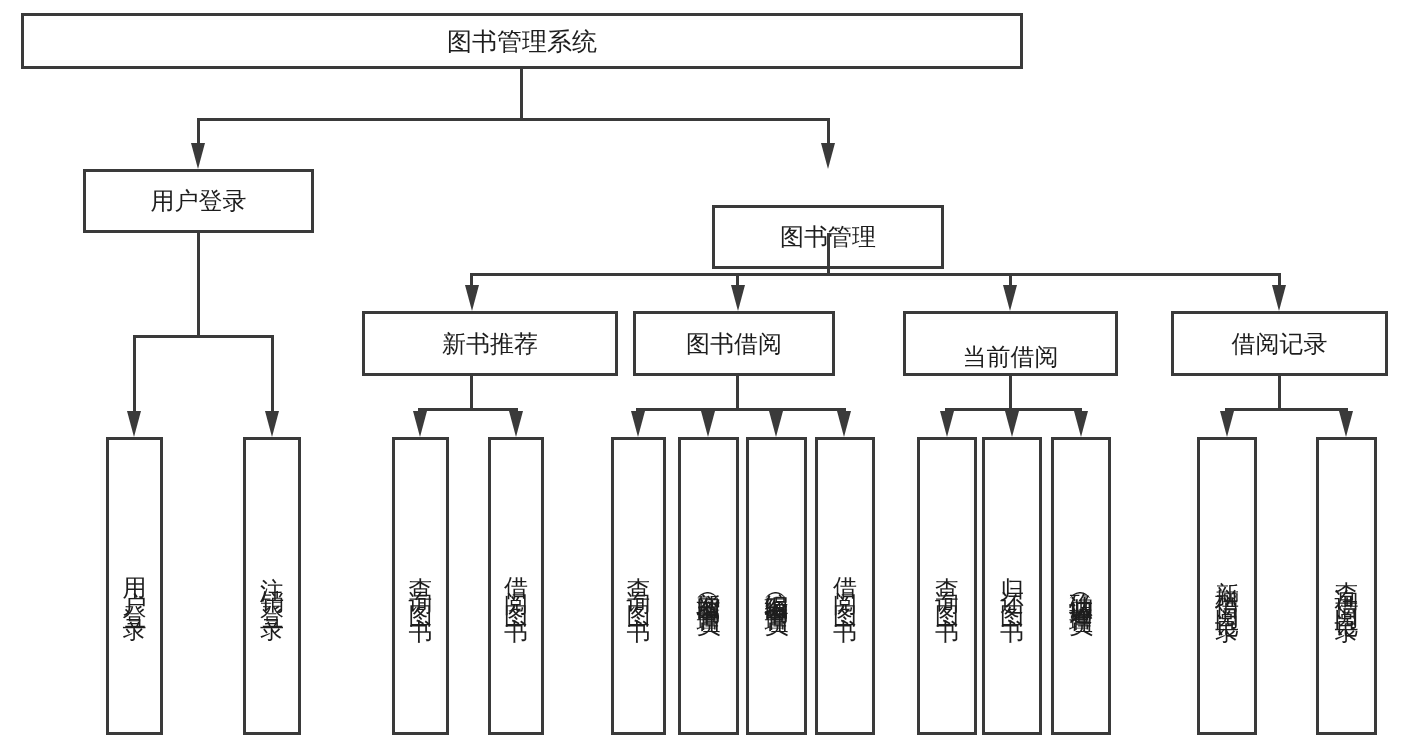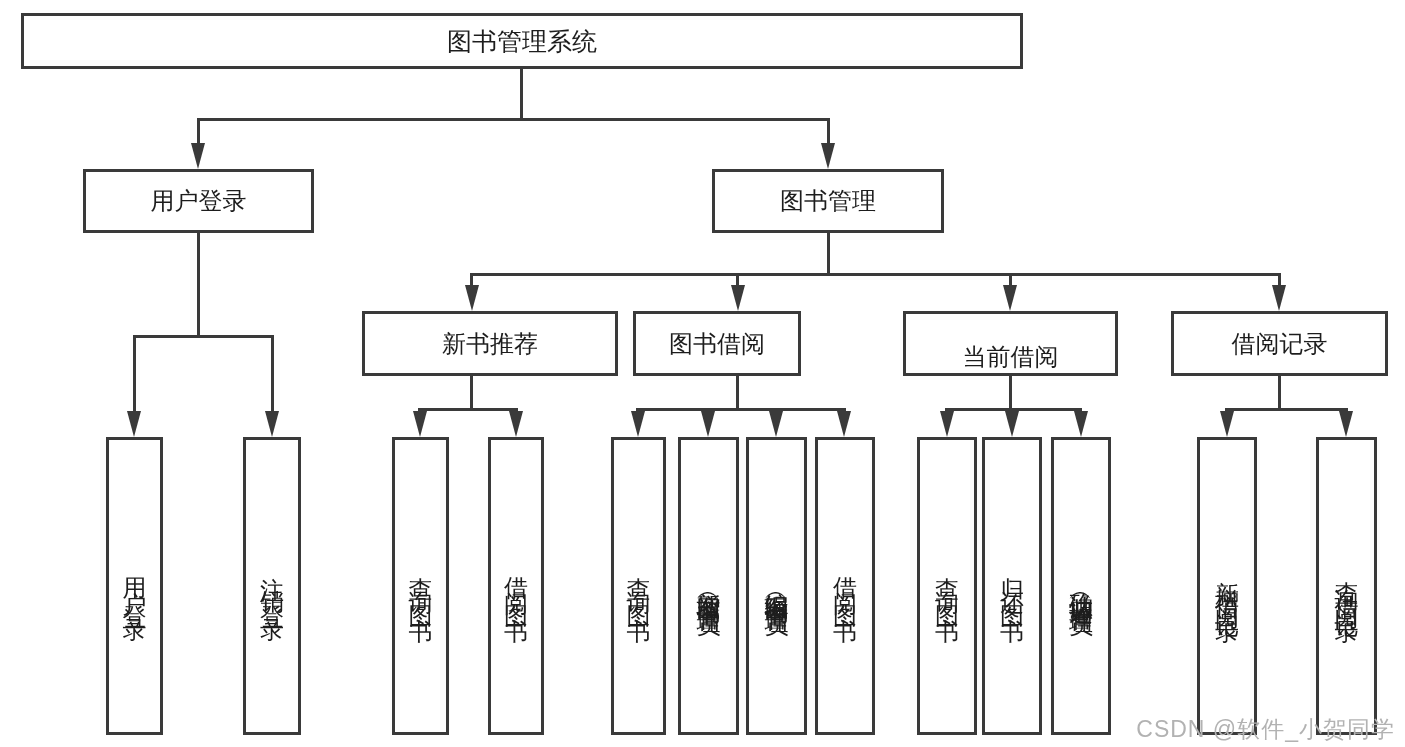--- a/index.html
+++ b/index.html
@@ -63,21 +63,21 @@
     <i class="h" style="left:197px;top:118px;width:633px;"></i>
     <i class="v" style="left:197px;top:118px;height:28px;"></i>
     <i class="v" style="left:827px;top:118px;height:28px;"></i>
     <i class="arrow" style="left:191px;top:143px;"></i>
     <i class="arrow" style="left:821px;top:143px;"></i>
   </div>
 
   <div class="node l1" style="left:83px;width:231px;">
     <span>用户登录</span>
   </div>
-  <div class="node l1" style="left:712px;width:232px;">
+  <div class="node l1" style="left:712px;width:232px;margin-top:36px;">
     <span>图书管理</span>
   </div>
 
   <div>
     <i class="v" style="left:197px;top:233px;height:102px;"></i>
     <i class="h" style="left:133px;top:335px;width:141px;"></i>
     <i class="v" style="left:133px;top:335px;height:80px;"></i>
     <i class="v" style="left:271px;top:335px;height:80px;"></i>
     <i class="arrow" style="left:127px;top:411px;"></i>
     <i class="arrow" style="left:265px;top:411px;"></i>
@@ -92,21 +92,21 @@
     <i class="v" style="left:1278px;top:273px;height:16px;"></i>
     <i class="arrow" style="left:465px;top:285px;"></i>
     <i class="arrow" style="left:731px;top:285px;"></i>
     <i class="arrow" style="left:1003px;top:285px;"></i>
     <i class="arrow" style="left:1272px;top:285px;"></i>
   </div>
 
   <div class="node l2" style="left:362px;width:256px;">
     <span>新书推荐</span>
   </div>
-  <div class="node l2" style="left:633px;width:168px;">
+  <div class="node l2" style="left:633px;width:202px;">
     <span>图书借阅</span>
   </div>
   <div class="node l2" style="left:903px;width:215px;align-items:flex-end;">
     <span>当前借阅</span>
   </div>
   <div class="node l2" style="left:1171px;width:217px;">
     <span>借阅记录</span>
   </div>
 
   <div>
@@ -188,15 +188,14 @@
     <span class="vtext s9">确认归还（管理员）</span>
   </div>
 
   <div class="node leaf" style="left:1197px;width:60px;">
     <span class="vtext s6">新增借阅记录</span>
   </div>
   <div class="node leaf" style="left:1316px;width:61px;">
     <span class="vtext s6">查询借阅记录</span>
   </div>
 
-  <div class="watermark">CSDN @软件_小贺同学</div>
 
 </div>
 
 </body></html>

